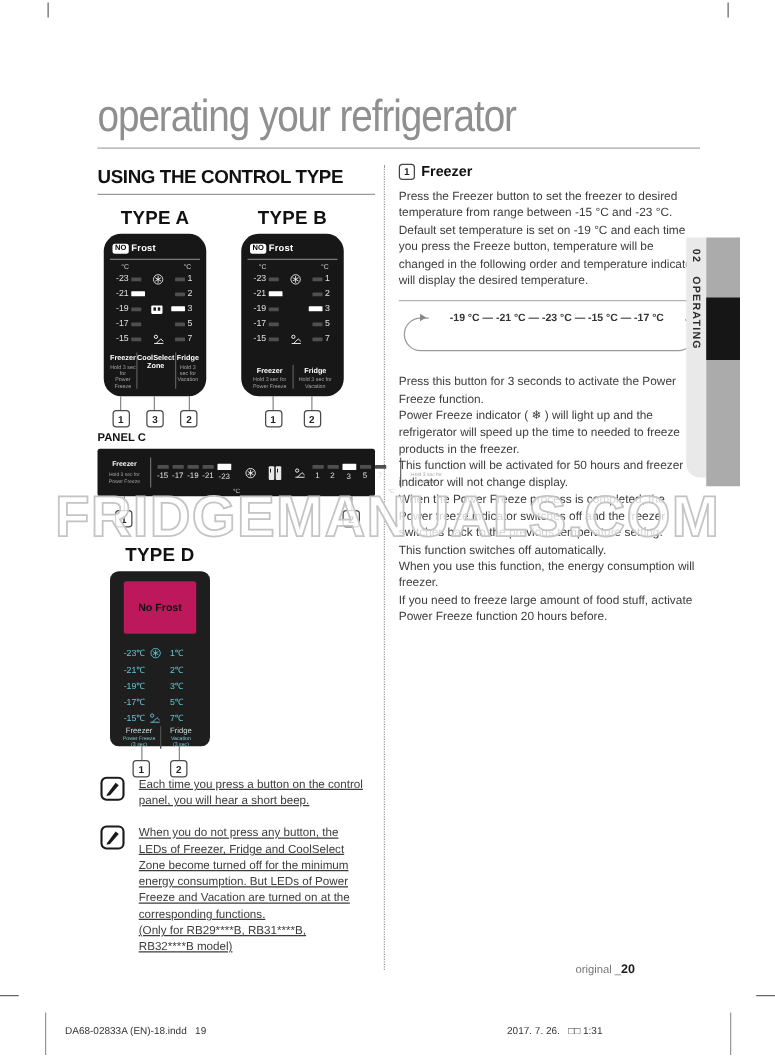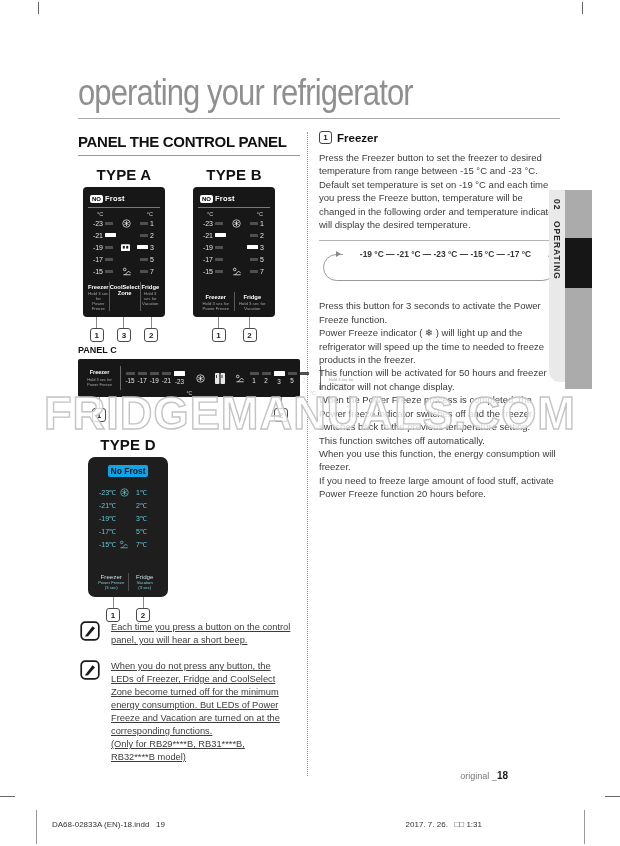--- a/index.html
+++ b/index.html
@@ -24,21 +24,21 @@
 
   
   .leftcol{position:absolute;left:78px;top:133px;width:222px;height:660px;}
   .h2{font-size:15px;font-weight:bold;color:#111;letter-spacing:-0.3px;margin:0;}
   .h2-rule{margin-top:5px;width:222px;height:1px;background:#9a9a9a;}
 
   .panels-ab{position:absolute;top:33px;left:5px;display:flex;gap:28px;}
   .panel-col{width:82px;}
   .ptype-label{font-size:15px;font-weight:bold;color:#111;text-align:center;margin-bottom:4px;letter-spacing:.2px;}
 
-  .cpanel{width:82px;height:130px;background:#171717;border-radius:4px;box-sizing:border-box;
+  .cpanel{width:82px;height:130px;background:#171717;border-radius:14px;box-sizing:border-box;
           padding:7px 5px 4px;display:flex;flex-direction:column;}
   .logo-row{display:flex;align-items:center;gap:2px;padding-left:2px;}
   .no-badge{background:#fff;color:#000;font-size:6px;font-weight:bold;padding:0 2px;border-radius:2px;line-height:8px;}
   .frost{color:#fff;font-size:7.5px;font-weight:bold;letter-spacing:.2px;}
   .pdiv{border-top:1px solid #7a7a7a;margin:4px 0 3px;}
   .unit-row{display:flex;justify-content:space-between;padding:0 7px 0 9px;font-size:5.5px;color:#cfcfcf;line-height:6px;}
   .prow{display:flex;align-items:center;height:12px;}
   .t{width:15px;text-align:right;font-size:7px;color:#e2e2e2;}
   .n{width:10px;text-align:left;font-size:7px;color:#e2e2e2;}
   .dash{width:8px;height:3px;background:#4f4f4f;margin:0 2px;border-radius:.5px;flex:none;}
@@ -72,22 +72,22 @@
   .stack .ind.lit{background:#fff;height:4.5px;width:11px;}
   .stack .v{font-size:6.3px;color:#e2e2e2;}
   .cunit{font-size:5px;color:#cfcfcf;align-self:flex-end;margin:0 1px 1px 0;}
   .cico{margin:0 3px;display:flex;align-items:center;}
   .c-callouts{display:flex;justify-content:space-between;padding:0 12px 0 14px;}
 
   
   .typed{position:absolute;top:303px;left:10px;width:80px;}
   .dpanel{width:80px;height:140px;background:#1e1e1e;border-radius:7px;box-sizing:border-box;
           padding:8px 7px 6px;display:flex;flex-direction:column;}
-  .dlogo{background:#0ea5e9;color:#111;font-size:8.5px;font-weight:bold;text-align:center;
-         border-radius:2px;width:40px;margin:0 auto;padding:1px 0;}
+  .dlogo{background:#be185d;color:#111;font-size:8.5px;font-weight:bold;text-align:center;
+         border-radius:2px;width:58px;margin:0 auto;padding:16px 0;}
   .drows{margin-top:9px;}
   .drow{display:flex;align-items:center;height:13px;font-size:7px;color:#62c9d4;}
   .dt{width:21px;text-align:right;}
   .dico{width:16px;display:flex;justify-content:center;}
   .dn{flex:1;text-align:left;padding-left:4px;}
   .dbtns{margin-top:auto;display:flex;}
   .dbtn{flex:1;text-align:center;}
   .dbtn + .dbtn{border-left:1px solid #4e4e4e;}
   .dbl{font-size:6.2px;color:#cfdfe1;line-height:7px;}
   .dbs{font-size:4.2px;color:#7fc9d2;line-height:4.8px;white-space:pre-line;margin-top:1px;}
@@ -144,21 +144,21 @@
   <div class="mark mark-bl"></div>
   <div class="mark mark-br"></div>
   <div class="mark bar-l"></div>
   <div class="mark bar-r"></div>
 
   <div class="title">operating your refrigerator</div>
   <div class="title-rule"></div>
   <div class="col-divider"></div>
 
   <div class="leftcol">
-    <h2 class="h2">PANEL THE CONTROL PANEL</h2>
+    <h2 class="h2">USING THE CONTROL TYPE</h2>
     <div class="h2-rule"></div>
 
     <div class="panels-ab">
 
       <div class="panel-col">
         <div class="ptype-label">TYPE A</div>
         <div class="cpanel">
           <div class="logo-row">
             <span class="no-badge">NO</span>
             <span class="frost">Frost</span>
@@ -550,18 +550,18 @@
     <div class="sidetab-gray">
       <div class="sidetab-black"></div>
     </div>
   </div>
 
   <svg class="watermark" width="540" height="56" viewBox="0 0 540 56">
     <text class="wm-text" x="270" y="43" text-anchor="middle" textLength="532" lengthAdjust="spacingAndGlyphs">FRIDGEMANUALS.COM</text>
   </svg>
 
   <div class="page-footer">
-    <span>original _</span><b>18</b>
+    <span>original _</span><b>20</b>
   </div>
   <div class="print-left">DA68-02833A (EN)-18.indd   19</div>
   <div class="print-right">2017. 7. 26.   □□ 1:31</div>
 
 </div>
 
 </body></html>

